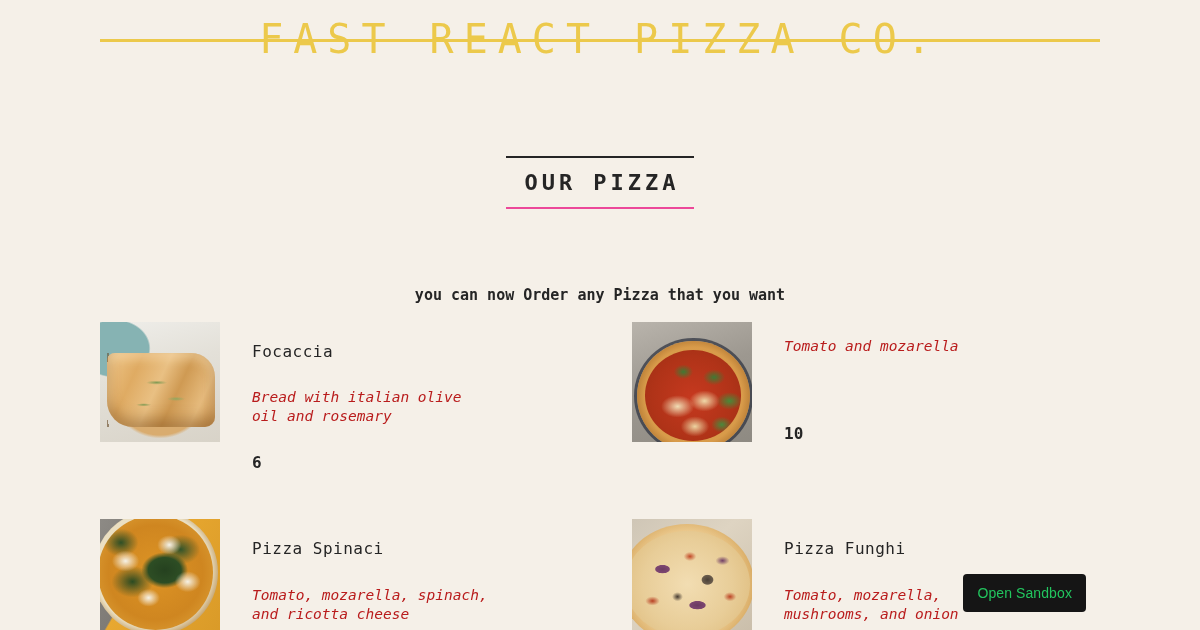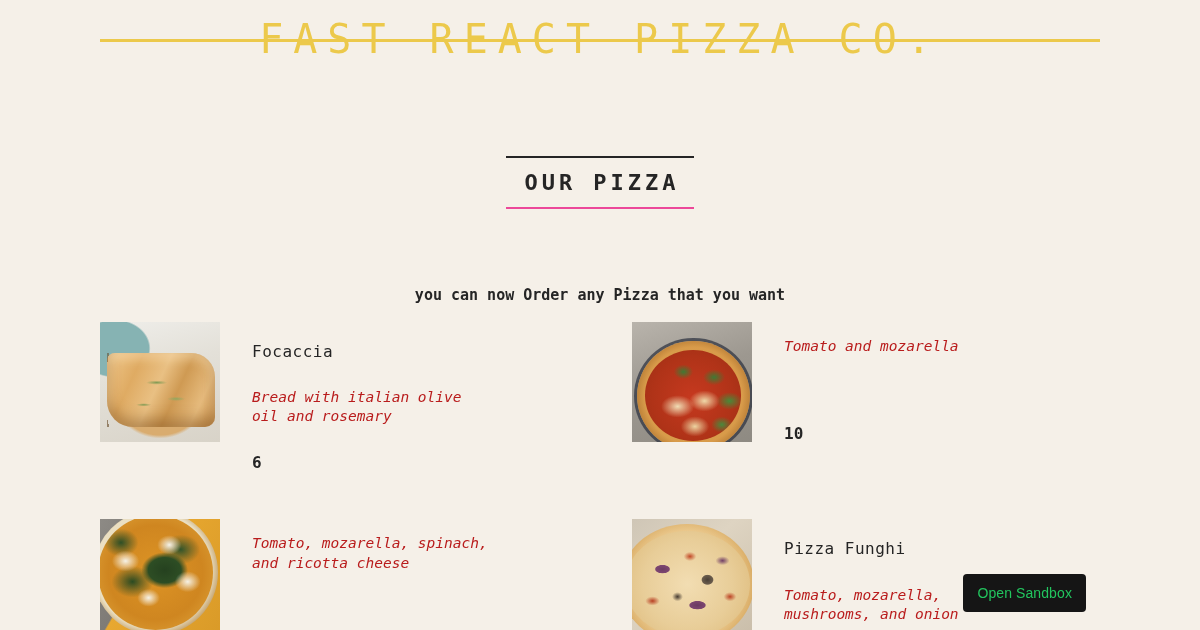--- a/index.html
+++ b/index.html
@@ -307,20 +307,21 @@
           <p class="pizza-ingredients">Tomato and mozarella</p>
           <span class="pizza-price">10</span>
         </div>
       </li>
 
       <li class="pizza">
         <div class="pizza-img">
           <div class="ph ph-spinaci"></div>
         </div>
         <div class="pizza-info">
+          <h3 class="pizza-name">Pizza Spinaci</h3>
           <p class="pizza-ingredients">Tomato, mozarella, spinach, and ricotta cheese</p>
 
         </div>
       </li>
 
       <li class="pizza">
         <div class="pizza-img">
           <div class="ph ph-funghi"></div>
         </div>
         <div class="pizza-info">

